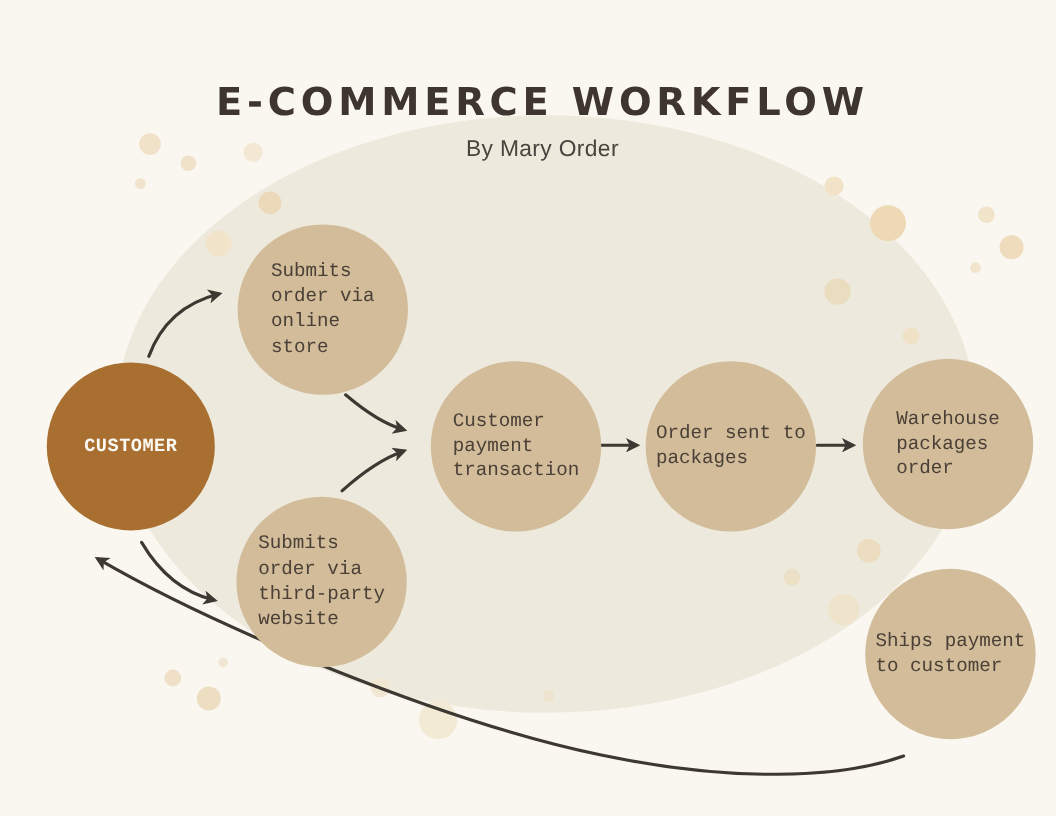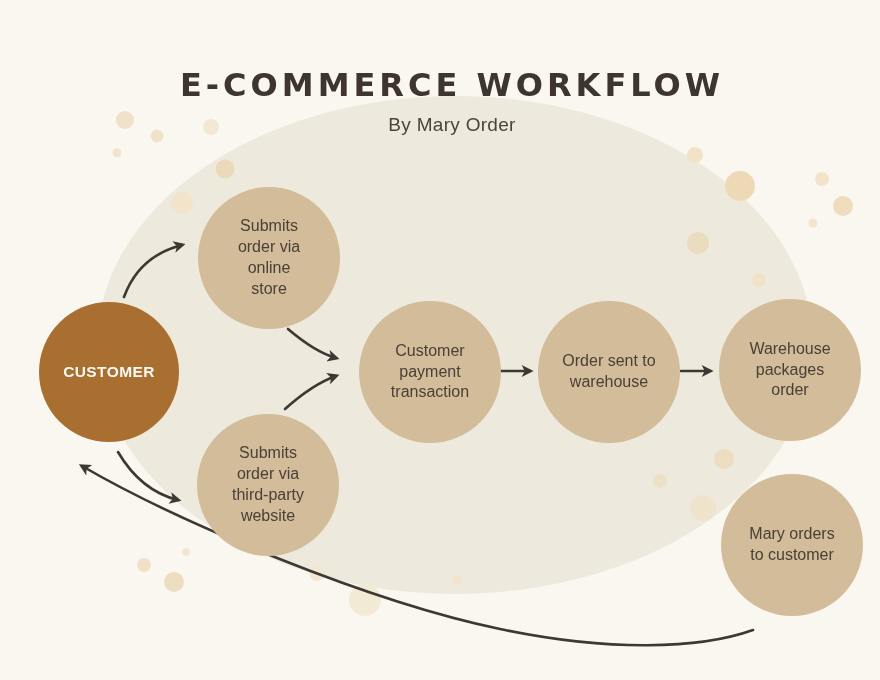--- a/index.html
+++ b/index.html
@@ -19,22 +19,22 @@
     color:#3e3530;
   }
   .subtitle{
     position:absolute;top:114px;left:0;width:880px;
     text-align:center;font-size:19px;color:#4b443e;
     letter-spacing:0.3px;
   }
   .node{
     position:absolute;border-radius:50%;
     display:flex;align-items:center;justify-content:center;
-    text-align:center;white-space:pre-line;
-    font-size:16px;line-height:1.3;color:#4a4037;
+    text-align:left;white-space:pre-line;
+    font-size:16px;line-height:1.3;color:#4a4037;font-family:Liberation Mono, monospace;
   }
   .node-customer{
     font-weight:bold;font-size:15.5px;letter-spacing:0.4px;
   }
 </style>
 </head>
 <body>
 
 <div class="canvas">
 
@@ -89,20 +89,20 @@
 online
 store</div>
   <div class="node" style="left: 185px; top: 414px; width: 142px; height: 142px; background: rgb(210, 188, 153); color: rgb(74, 64, 55);">Submits
 order via
 third-party
 website</div>
   <div class="node" style="left: 347px; top: 301px; width: 142px; height: 142px; background: rgb(210, 188, 153); color: rgb(74, 64, 55);">Customer
 payment
 transaction</div>
   <div class="node" style="left: 526px; top: 301px; width: 142px; height: 142px; background: rgb(210, 188, 153); color: rgb(74, 64, 55);">Order sent to
-warehouse</div>
+packages</div>
   <div class="node" style="left: 707px; top: 299px; width: 142px; height: 142px; background: rgb(210, 188, 153); color: rgb(74, 64, 55);">Warehouse
 packages
 order</div>
-  <div class="node" style="left: 709px; top: 474px; width: 142px; height: 142px; background: rgb(210, 188, 153); color: rgb(74, 64, 55);">Mary orders
+  <div class="node" style="left: 709px; top: 474px; width: 142px; height: 142px; background: rgb(210, 188, 153); color: rgb(74, 64, 55);">Ships payment
 to customer</div>
 
 </div>
 
 </body></html>

